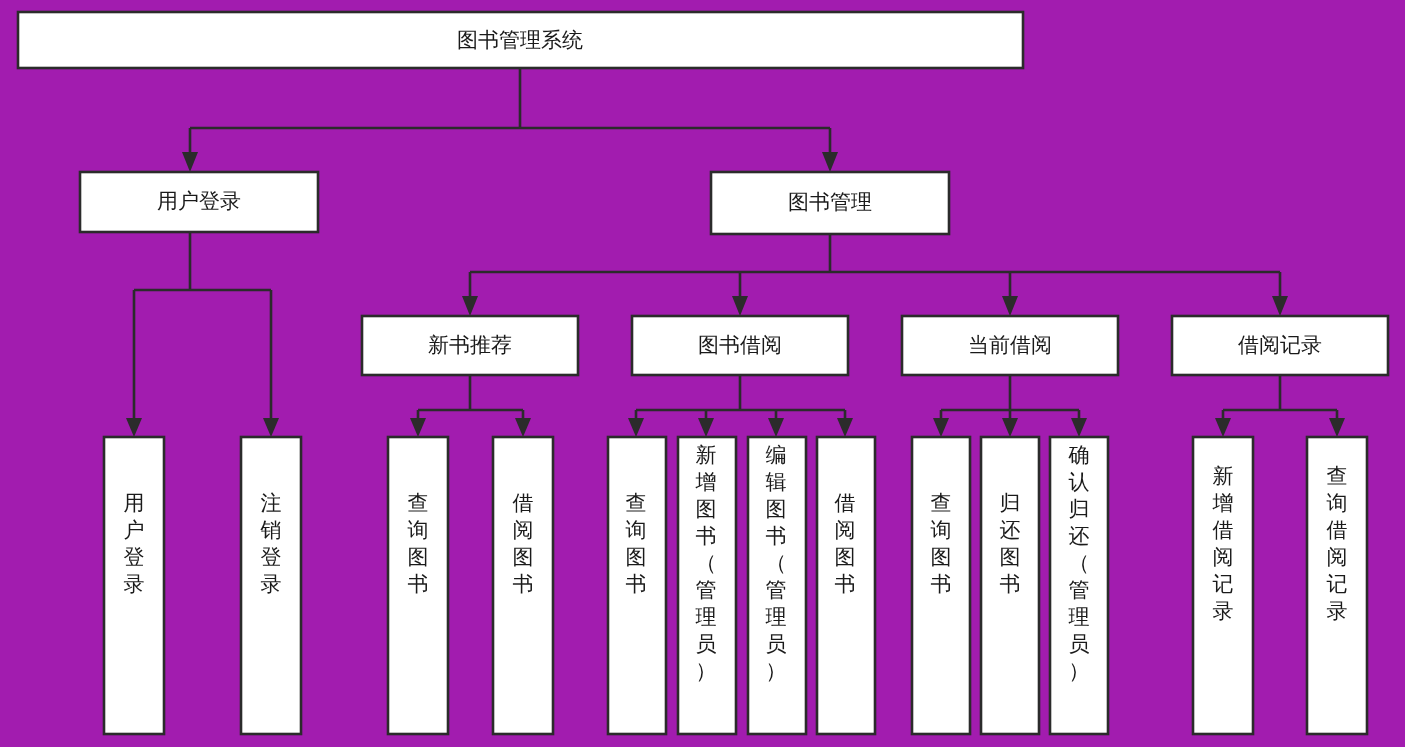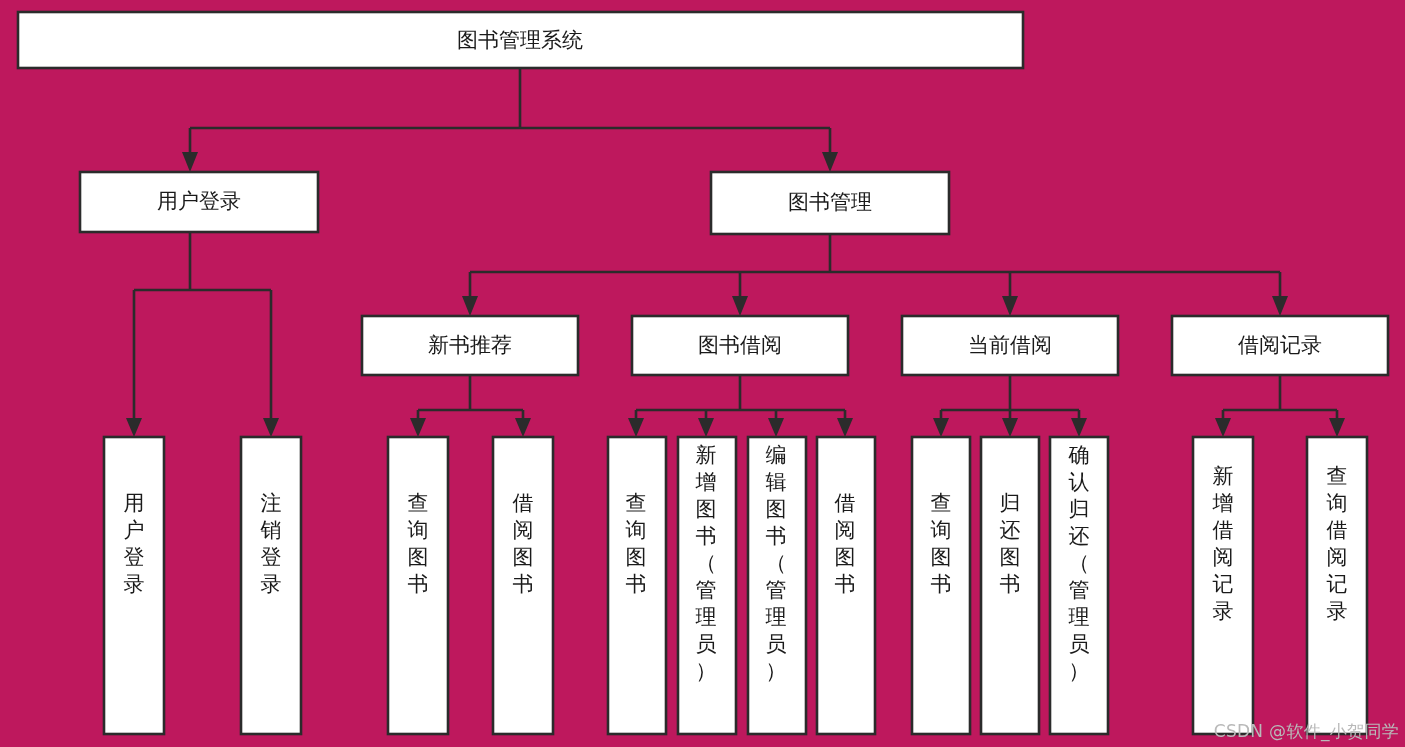--- a/index.html
+++ b/index.html
@@ -11,21 +11,21 @@
   body {
     width: 1405px;
     height: 747px;
     overflow: hidden;
     font-family: "DejaVu Sans", "Liberation Sans", sans-serif;
   }
   #diagram-root {
     position: relative;
     width: 1405px;
     height: 747px;
-    background: #be185d;
+    background: #a21caf;
   }
   svg#tree-svg {
     position: absolute;
     left: 0;
     top: 0;
     width: 1405px;
     height: 747px;
     display: block;
   }
   .node-box {
@@ -232,15 +232,14 @@
       <text class="node-label-v" x="1223" y="483"><tspan x="1223" dy="0">新</tspan><tspan x="1223" dy="27">增</tspan><tspan x="1223" dy="27">借</tspan><tspan x="1223" dy="27">阅</tspan><tspan x="1223" dy="27">记</tspan><tspan x="1223" dy="27">录</tspan></text>
     </g>
 
     <g>
       <rect class="node-box" x="1307" y="437" width="60" height="297"></rect>
       <text class="node-label-v" x="1337" y="483"><tspan x="1337" dy="0">查</tspan><tspan x="1337" dy="27">询</tspan><tspan x="1337" dy="27">借</tspan><tspan x="1337" dy="27">阅</tspan><tspan x="1337" dy="27">记</tspan><tspan x="1337" dy="27">录</tspan></text>
     </g>
 
   </svg>
 
-  <div class="watermark">CSDN @软件_小贺同学</div>
 
 </div>
 
 </body></html>

